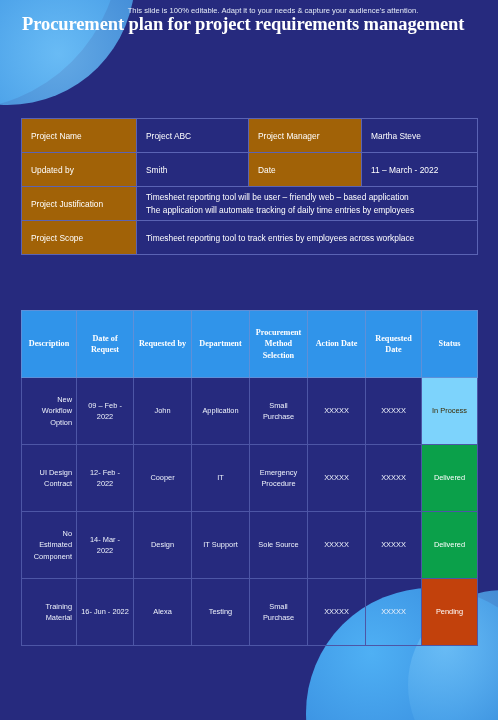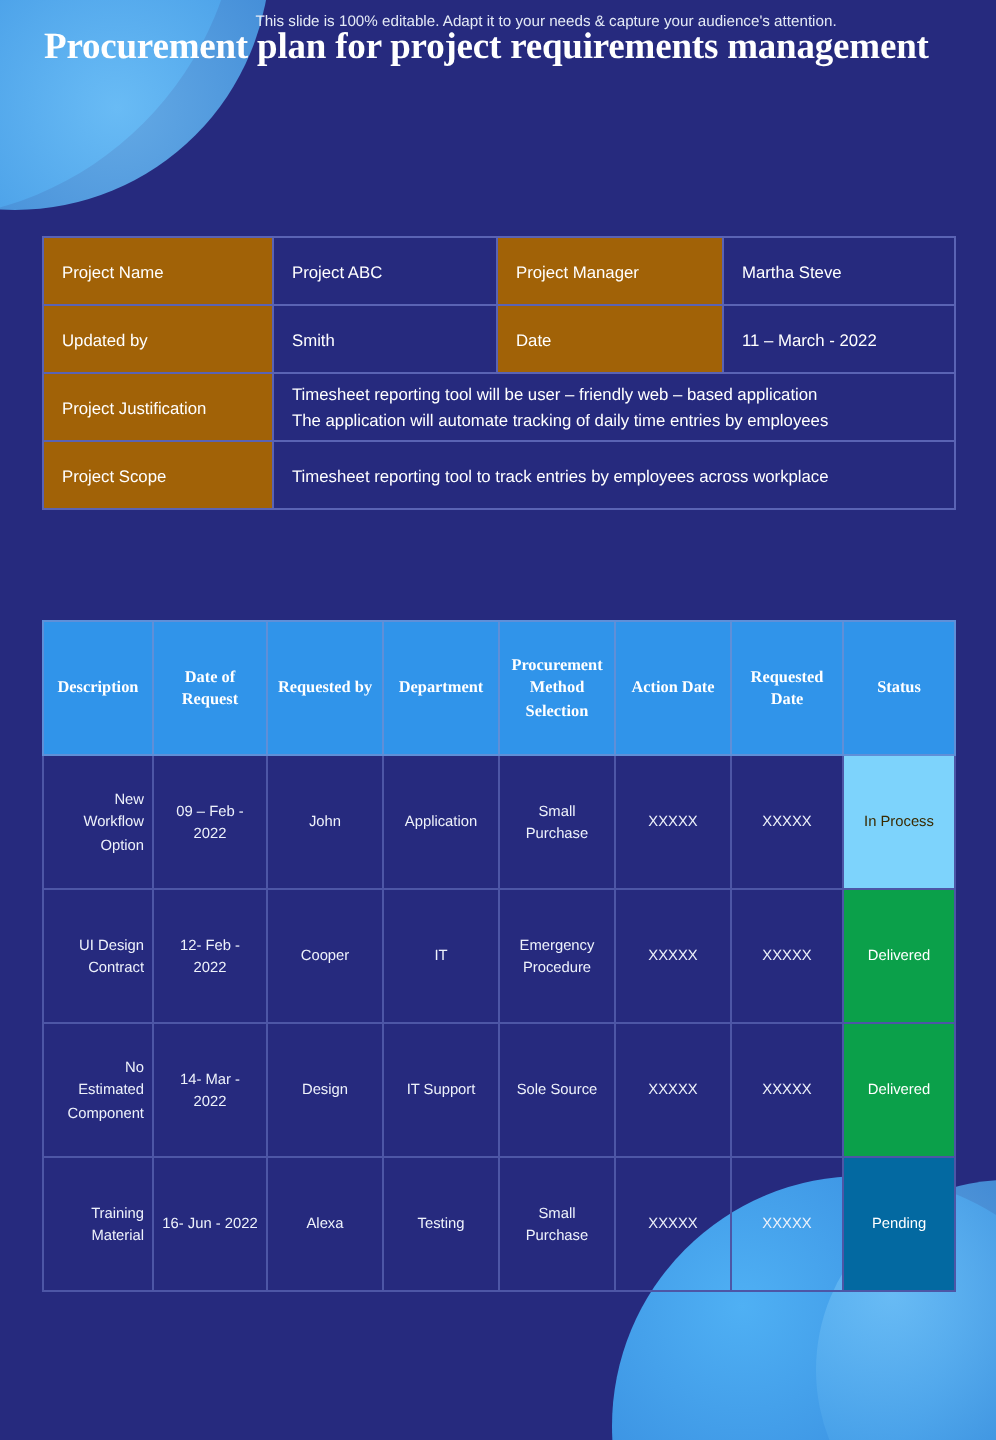--- a/index.html
+++ b/index.html
@@ -247,20 +247,20 @@
           <td class="status-cell" style="background: rgb(11, 160, 74); color: rgb(255, 255, 255);">Delivered</td>
         </tr>
         <tr>
           <td class="cell-desc">Training Material</td>
           <td>16- Jun - 2022</td>
           <td>Alexa</td>
           <td>Testing</td>
           <td>Small Purchase</td>
           <td>XXXXX</td>
           <td>XXXXX</td>
-          <td class="status-cell" style="background: #0369a1; color: rgb(255, 255, 255);">Pending</td>
+          <td class="status-cell" style="background: #c2410c; color: rgb(255, 255, 255);">Pending</td>
         </tr>
       </tbody>
   </table>
 
   <div class="footer">This slide is 100% editable. Adapt it to your needs &amp; capture your audience's attention.</div>
 
 </div>
 
 </body></html>

